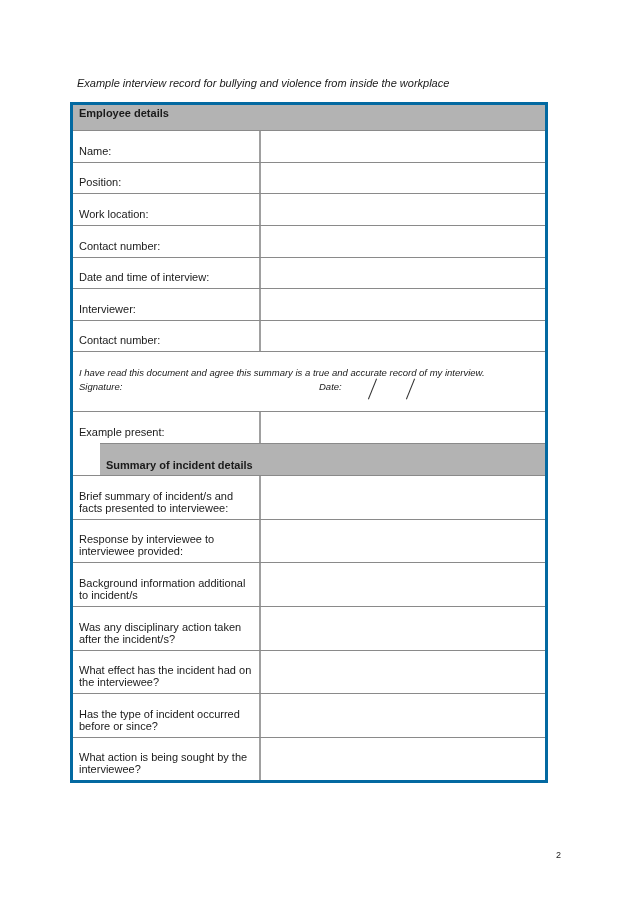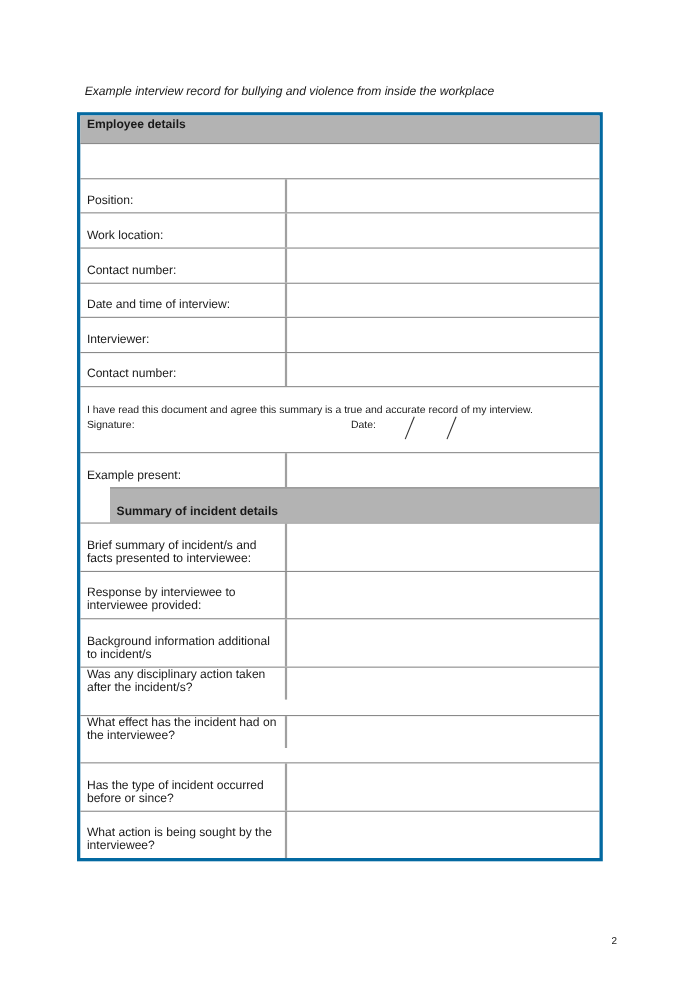--- a/index.html
+++ b/index.html
@@ -4,35 +4,36 @@
 <style>
   html,body{margin:0;padding:0;background:#ffffff;}
   body{width:636px;height:900px;position:relative;font-family:"Liberation Sans",sans-serif;color:#1a1a1a;overflow:hidden;}
   .doc-title{position:absolute;left:77px;top:77px;font-size:11px;font-style:italic;}
   .tbl{position:absolute;left:70px;top:102px;width:478px;border:3px solid #0369a1;box-sizing:border-box;}
   .row{display:flex;border-top:1px solid #8a8a8a;box-sizing:border-box;}
   .row:first-child{border-top:none;}
   .hdr{background:#b3b3b3;font-weight:bold;font-size:11px;padding:0 6px;box-sizing:border-box;display:flex;}
   .lbl{width:188px;border-right:2px solid #a0a0a0;box-sizing:border-box;padding:0 6px;font-size:11px;display:flex;align-items:flex-end;padding-bottom:5px;line-height:12px;}
   .val{flex:1;}
-  .full{flex:1;padding:0 6px;font-size:9.5px;position:relative;}
+  .full{flex:1;padding:0 6px;font-size:9.5px;position:relative;font-style:italic;}
   .slash{position:absolute;width:1px;height:22px;background:#333;transform:rotate(22deg);}
   .page-num{position:absolute;left:556px;top:850px;font-size:9px;}
 </style>
 </head>
 <body>
 
 <div class="doc-title">Example interview record for bullying and violence from inside the workplace</div>
 
 <div class="tbl">
   <div class="row hdr" style="height:25px;padding-top:2px;">
     <span>Employee details</span>
   </div>
 
   <div class="row" style="height:32px;">
+    <div class="lbl">Name:</div>
     <div class="val"></div>
   </div>
   <div class="row" style="height:31px;">
     <div class="lbl">Position:</div>
     <div class="val"></div>
   </div>
   <div class="row" style="height:32px;">
     <div class="lbl">Work location:</div>
     <div class="val"></div>
   </div>
@@ -79,25 +80,25 @@
     <div class="val"></div>
   </div>
   <div class="row" style="height:43px;">
     <div class="lbl">Response by interviewee to interviewee provided:</div>
     <div class="val"></div>
   </div>
   <div class="row" style="height:44px;">
     <div class="lbl">Background information additional to incident/s</div>
     <div class="val"></div>
   </div>
-  <div class="row" style="height:44px;flex-direction:column;">
+  <div class="row" style="height:44px;">
     <div class="lbl">Was any disciplinary action taken after the incident/s?</div>
     <div class="val"></div>
   </div>
-  <div class="row" style="height:43px;flex-direction:column;">
+  <div class="row" style="height:43px;">
     <div class="lbl">What effect has the incident had on the interviewee?</div>
     <div class="val"></div>
   </div>
   <div class="row" style="height:44px;">
     <div class="lbl">Has the type of incident occurred before or since?</div>
     <div class="val"></div>
   </div>
   <div class="row" style="height:43px;">
     <div class="lbl">What action is being sought by the interviewee?</div>
     <div class="val"></div>

